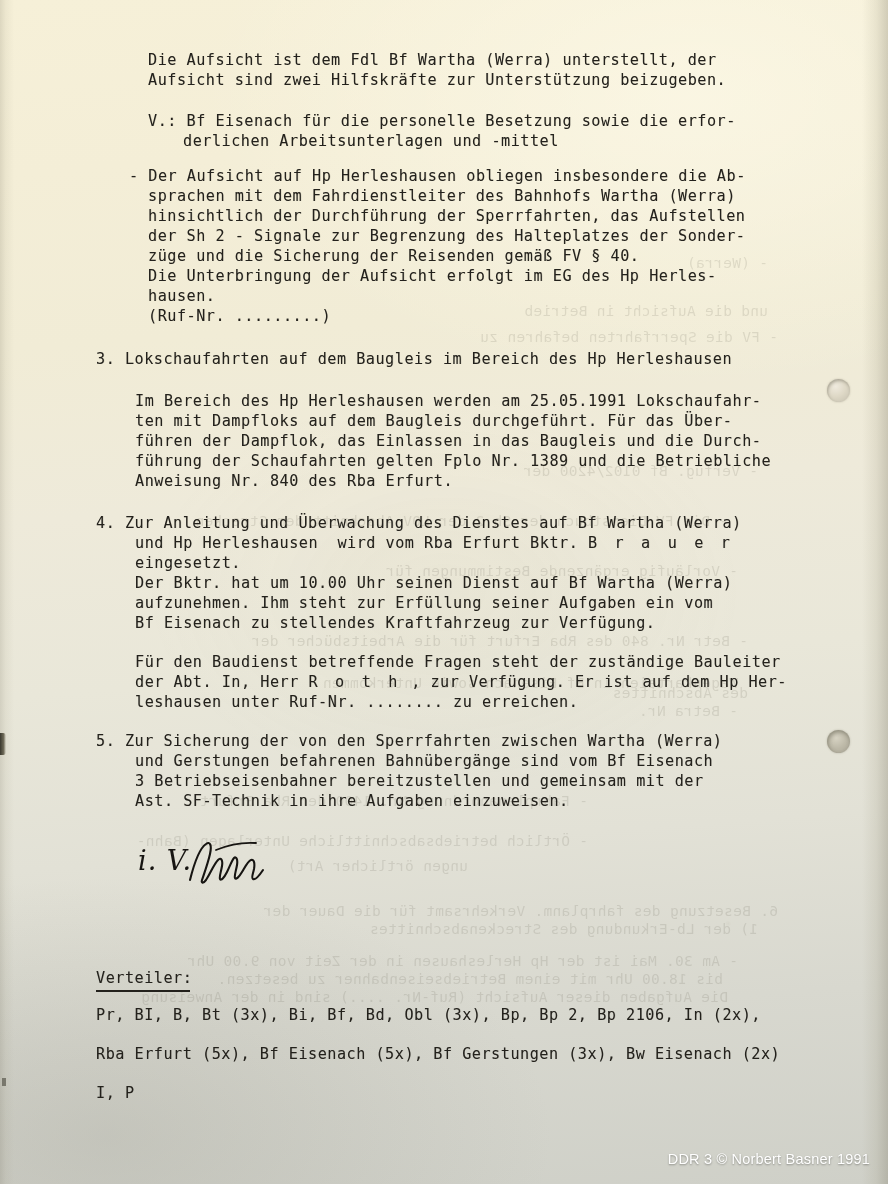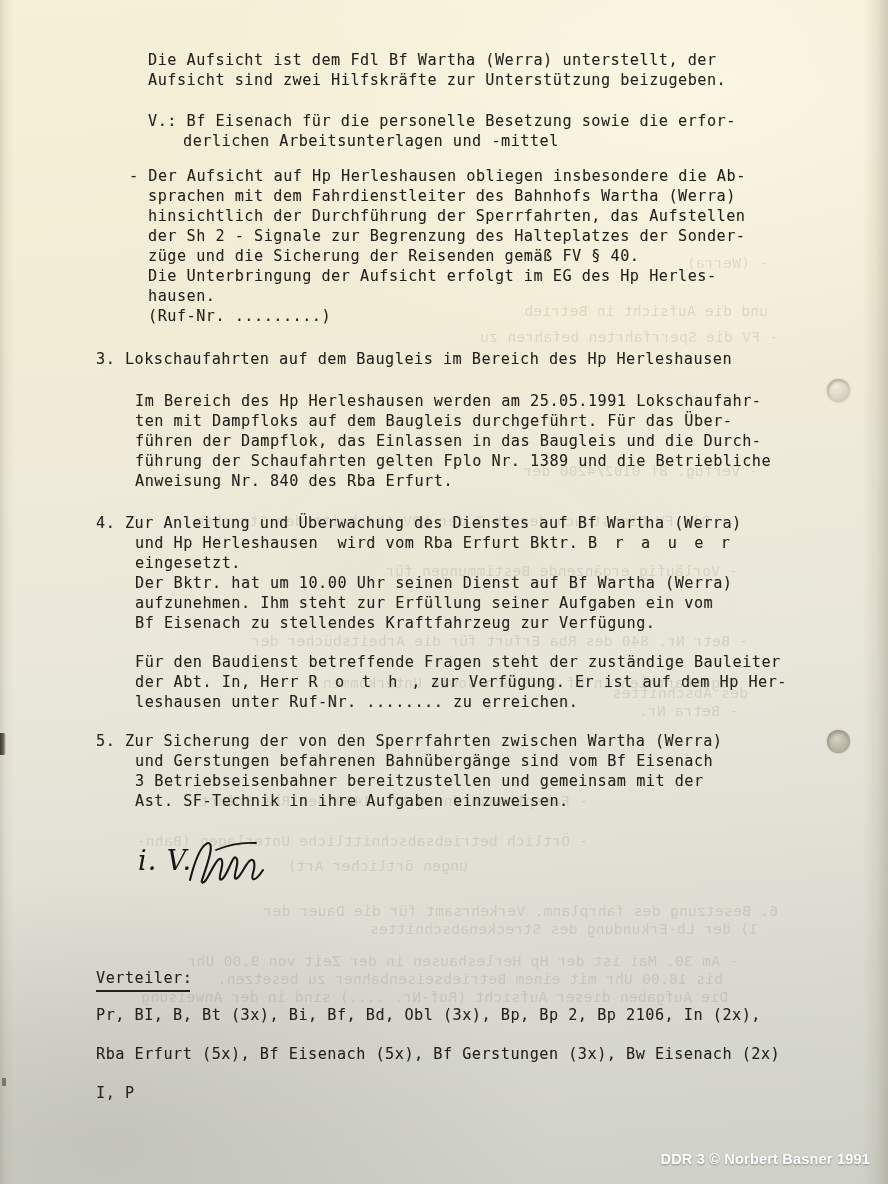--- a/index.html
+++ b/index.html
@@ -154,21 +154,21 @@
   }
 
   
   .credit {
     position: absolute;
     right: 18px;
     bottom: 17px;
     color: #ffffff;
     font-family: "Liberation Sans", "DejaVu Sans", sans-serif;
     font-size: 14.5px;
-    font-weight: bold;
+    font-weight: normal;
     letter-spacing: 0.2px;
     text-shadow: 0 1px 2px rgba(0,0,0,0.35);
     white-space: pre;
   }
 </style>
 </head>
 <body>
 
 <div id="page">
 

